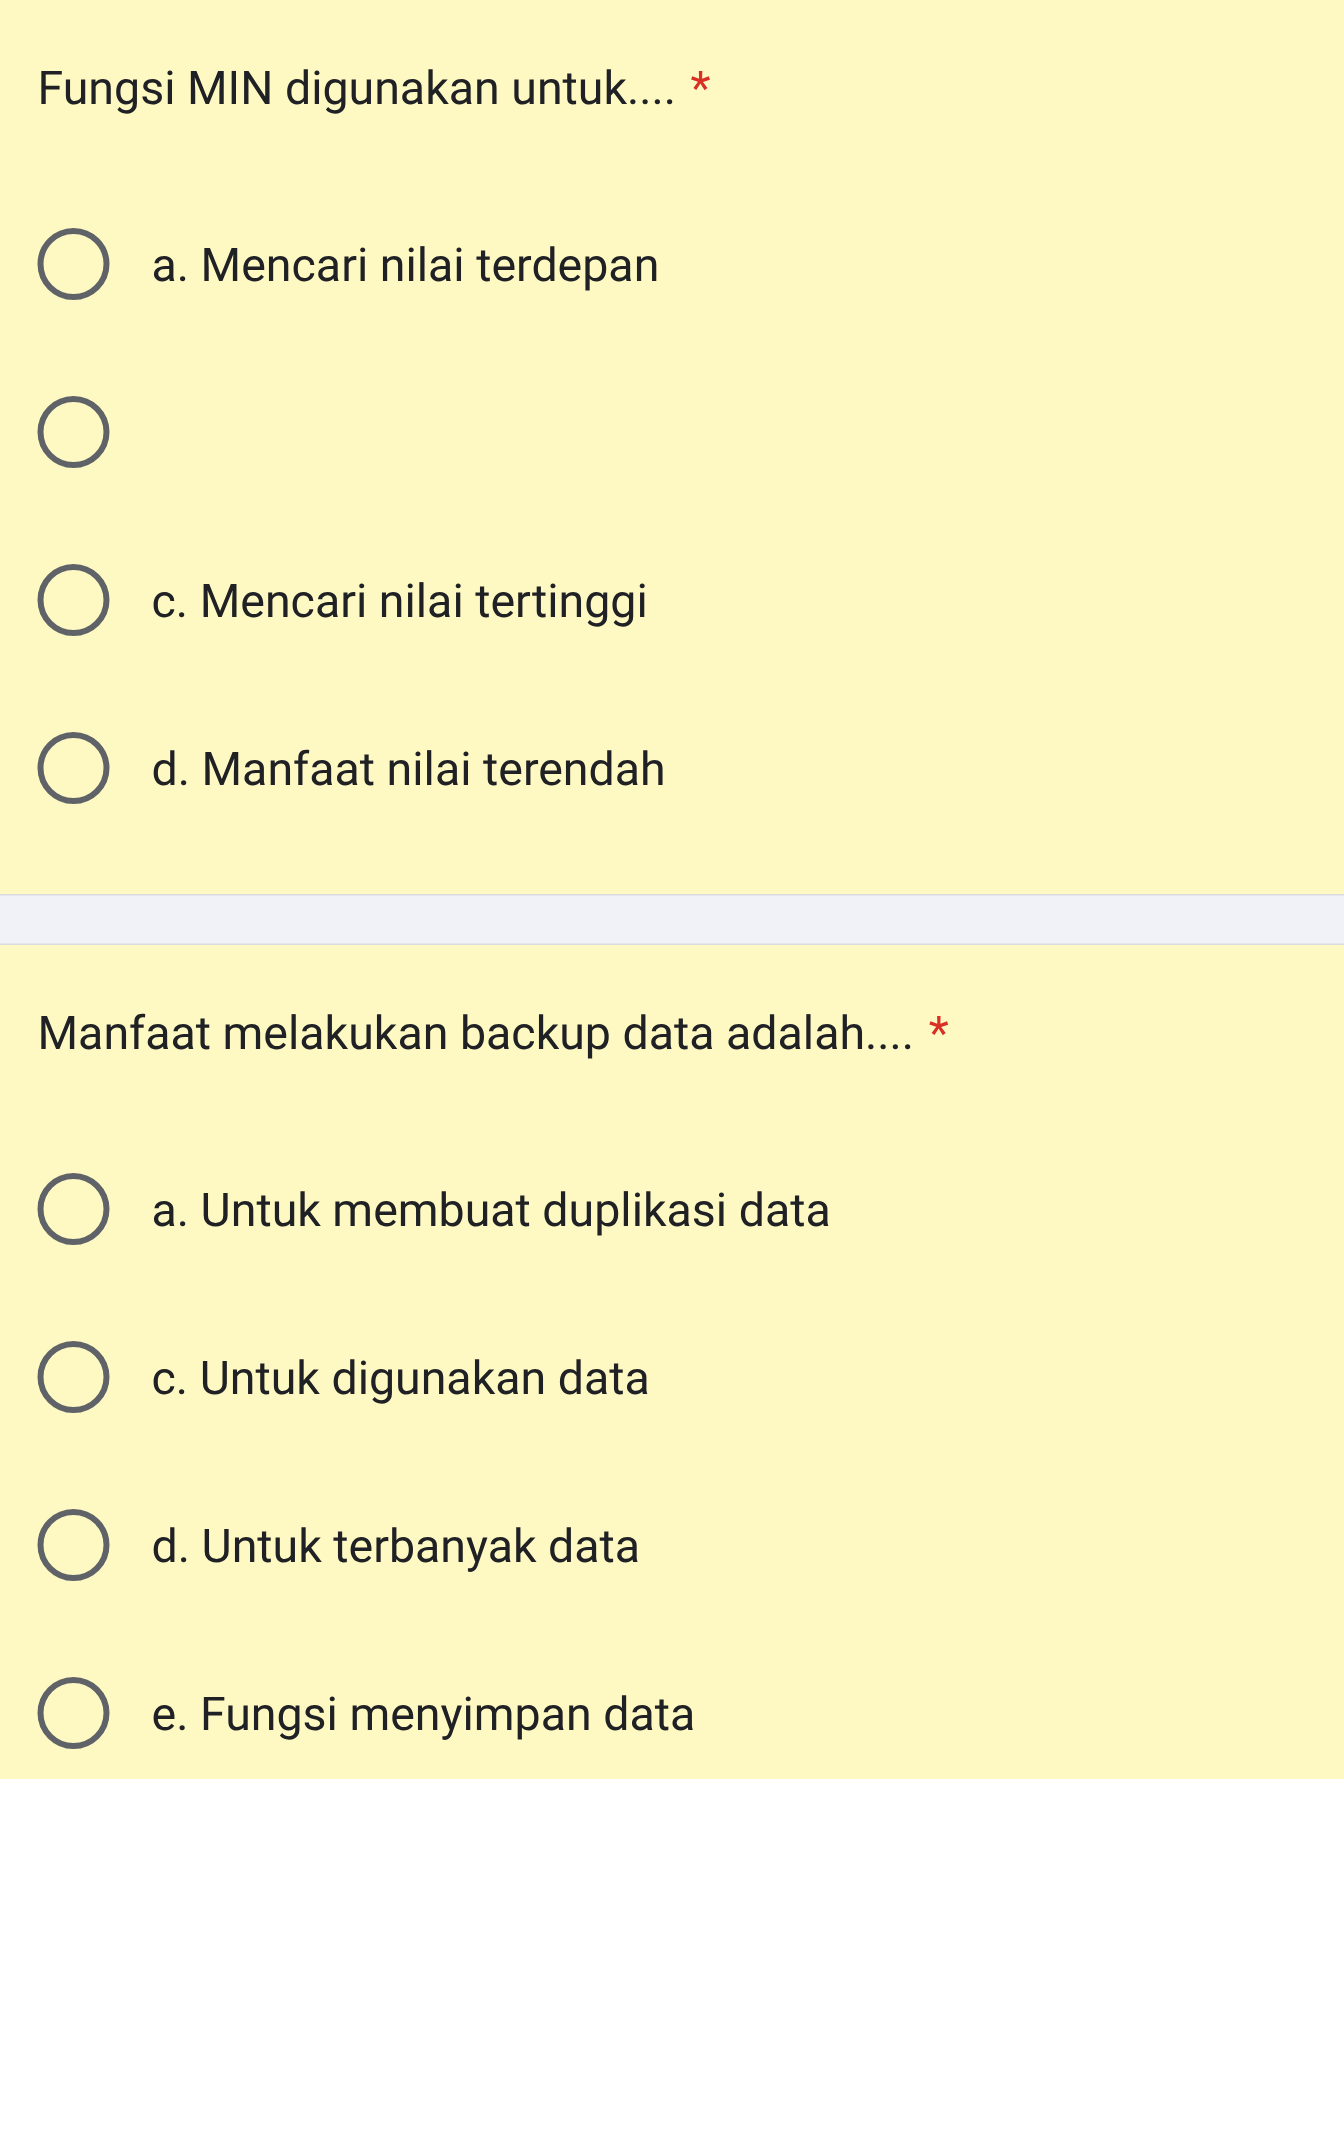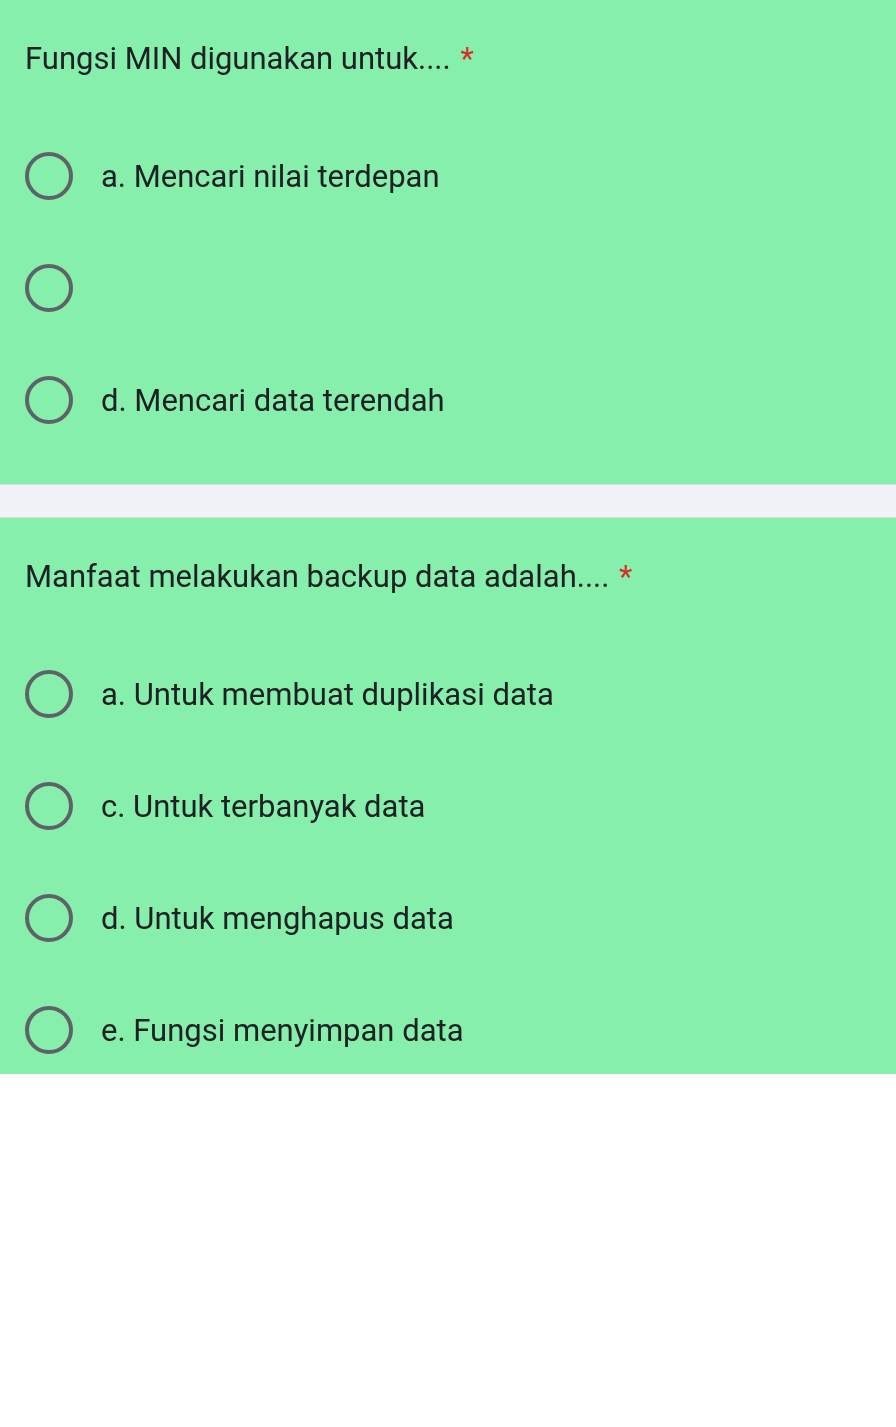--- a/index.html
+++ b/index.html
@@ -7,21 +7,21 @@
       padding: 0;
       box-sizing: border-box;
     }
     body {
       font-family: Roboto, Arial, sans-serif;
       background: #fff;
       color: #202124;
       width: 896px;
     }
     .question-card {
-      background: #86efac;
+      background: #fef9c3;
       padding: 40px 25px 60px 25px;
     }
     .question-title {
       font-size: 31px;
       font-weight: 400;
       color: #202124;
       margin-bottom: 75px;
       letter-spacing: 0;
     }
     .required-asterisk {
@@ -73,43 +73,47 @@
   <div class="options-list">
     <div class="option-row">
       <div class="radio-circle"></div>
       <span class="option-label">a. Mencari nilai terdepan</span>
     </div>
     <div class="option-row">
       <div class="radio-circle"></div>
     </div>
     <div class="option-row">
       <div class="radio-circle"></div>
-      <span class="option-label">d. Mencari data terendah</span>
+      <span class="option-label">c. Mencari nilai tertinggi</span>
+    </div>
+    <div class="option-row">
+      <div class="radio-circle"></div>
+      <span class="option-label">d. Manfaat nilai terendah</span>
     </div>
   </div>
 </div>
 
 <div class="divider"></div>
 
 <div class="question-card card-bottom">
   <div class="question-title">
     <span>Manfaat melakukan backup data adalah....</span>
     <span class="required-asterisk">*</span>
   </div>
   <div class="options-list">
     <div class="option-row">
       <div class="radio-circle"></div>
       <span class="option-label">a. Untuk membuat duplikasi data</span>
     </div>
     <div class="option-row">
       <div class="radio-circle"></div>
-      <span class="option-label">c. Untuk terbanyak data</span>
+      <span class="option-label">c. Untuk digunakan data</span>
     </div>
     <div class="option-row">
       <div class="radio-circle"></div>
-      <span class="option-label">d. Untuk menghapus data</span>
+      <span class="option-label">d. Untuk terbanyak data</span>
     </div>
     <div class="option-row">
       <div class="radio-circle"></div>
       <span class="option-label">e. Fungsi menyimpan data</span>
     </div>
   </div>
 </div>
 
 </body></html>

